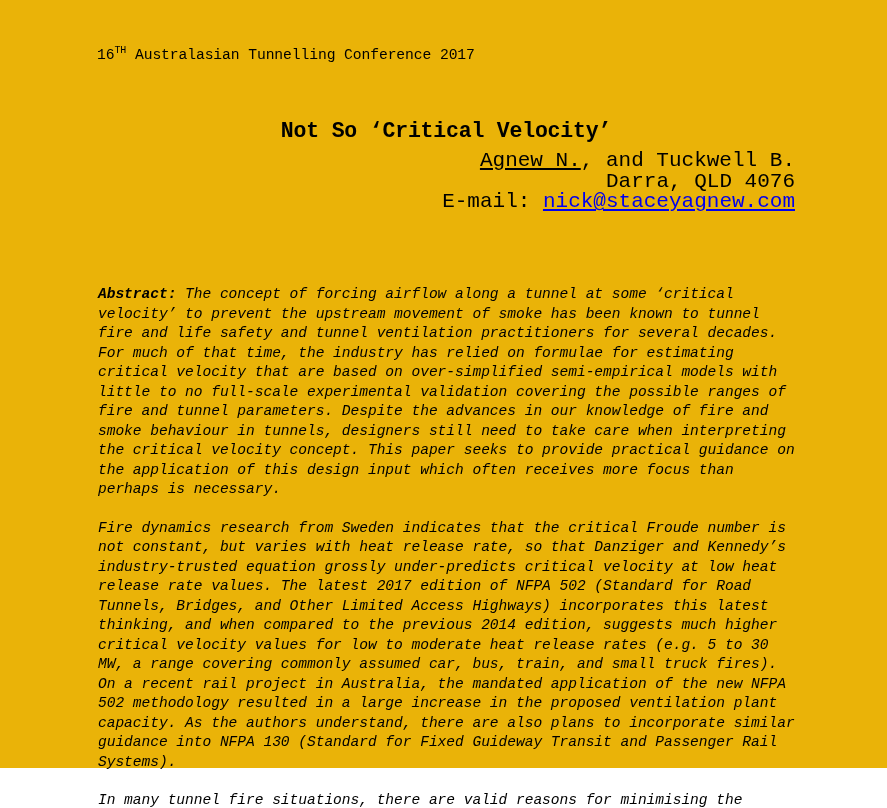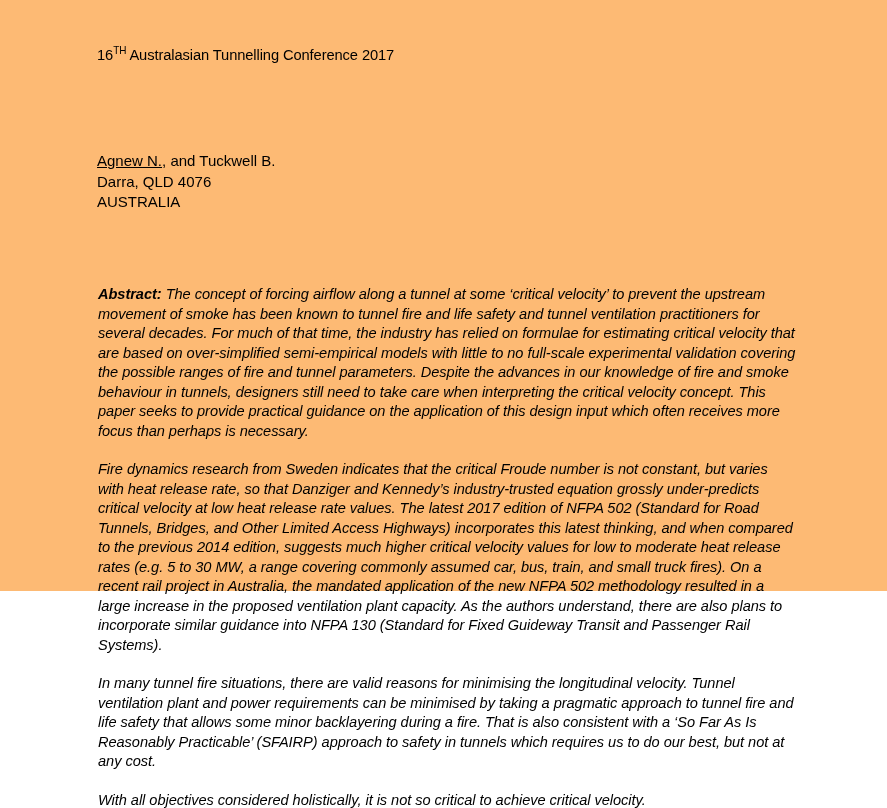--- a/index.html
+++ b/index.html
@@ -13,22 +13,23 @@
     position: relative;
     font-family: "Liberation Sans", sans-serif;
     color: #000000;
     overflow: hidden;
   }
 
   .page {
     position: absolute;
     left: 0; top: 0;
     width: 887px;
-    height: 591px;
-    background: #fdba74;
+    height: 768px;
+    background: #eab308;
+    font-family: Liberation Mono, monospace;
   }
 
   
   .doc-header {
     position: absolute;
     left: 97px;
     top: 46px;
     width: 700px;
     font-size: 14.7px;
     line-height: 19.5px;
@@ -56,22 +57,22 @@
     letter-spacing: -0.2px;
     margin: 0;
   }
 
   
   .author-block {
     position: absolute;
     left: 97px;
     top: 151px;
     width: 698px;
-    text-align: left;
-    font-size: 15px;
+    text-align: right;
+    font-size: 21px;
     line-height: 20.6px;
   }
   .author-block .ab-line { white-space: nowrap; }
   .author-underline { text-decoration: underline; }
   .email-link {
     color: #0000ee;
     text-decoration: underline;
     cursor: pointer;
   }
 
@@ -98,25 +99,28 @@
 </style>
 </head>
 <body>
 
 <div class="page">
 
   <div class="doc-header">
     <div class="line"><span>16</span><sup class="ordinal">TH</sup><span> Australasian Tunnelling Conference 2017</span></div>
   </div>
 
+  <div class="title-block">
+    <h1 class="paper-title">Not So ‘Critical Velocity’</h1>
+  </div>
 
   <div class="author-block">
     <div class="ab-line"><span class="author-underline">Agnew N.</span><span>, and Tuckwell B.</span></div>
     <div class="ab-line">Darra, QLD 4076</div>
-    <div class="ab-line">AUSTRALIA</div>
+    <div class="ab-line"><span>E-mail: </span><a class="email-link" href="#">nick@staceyagnew.com</a></div>
   </div>
 
   <div class="body-block">
 
     <p class="para"><span class="lead-label">Abstract:</span><span> The concept of forcing airflow along a tunnel at some ‘critical velocity’ to prevent the upstream movement of smoke has been known to tunnel fire and life safety and tunnel ventilation practitioners for several decades.  For much of that time, the industry has relied on formulae for estimating critical velocity that are based on over-simplified semi-empirical models with little to no full-scale experimental validation covering the possible ranges of fire and tunnel parameters.  Despite the advances in our knowledge of fire and smoke behaviour in tunnels, designers still need to take care when interpreting the critical velocity concept.  This paper seeks to provide practical guidance on the application of this design input which often receives more focus than perhaps is necessary.</span></p>
 
     <p class="para">Fire dynamics research from Sweden indicates that the critical Froude number is not constant, but varies with heat release rate, so that Danziger and Kennedy’s industry-trusted equation grossly under-predicts critical velocity at low heat release rate values.  The latest 2017 edition of NFPA 502 (Standard for Road Tunnels, Bridges, and Other Limited Access Highways) incorporates this latest thinking, and when compared to the previous 2014 edition, suggests much higher critical velocity values for low to moderate heat release rates (e.g. 5 to 30 MW, a range covering commonly assumed car, bus, train, and small truck fires).  On a recent rail project in Australia, the mandated application of the new NFPA 502 methodology resulted in a large increase in the proposed ventilation plant capacity.  As the authors understand, there are also plans to incorporate similar guidance into NFPA 130 (Standard for Fixed Guideway Transit and Passenger Rail Systems).</p>
 
     <p class="para">In many tunnel fire situations, there are valid reasons for minimising the longitudinal velocity.  Tunnel ventilation plant and power requirements can be minimised by taking a pragmatic approach to tunnel fire and life safety that allows some minor backlayering during a fire.  That is also consistent with a ‘So Far As Is Reasonably Practicable’ (SFAIRP) approach to safety in tunnels which requires us to do our best, but not at any cost.</p>
 

